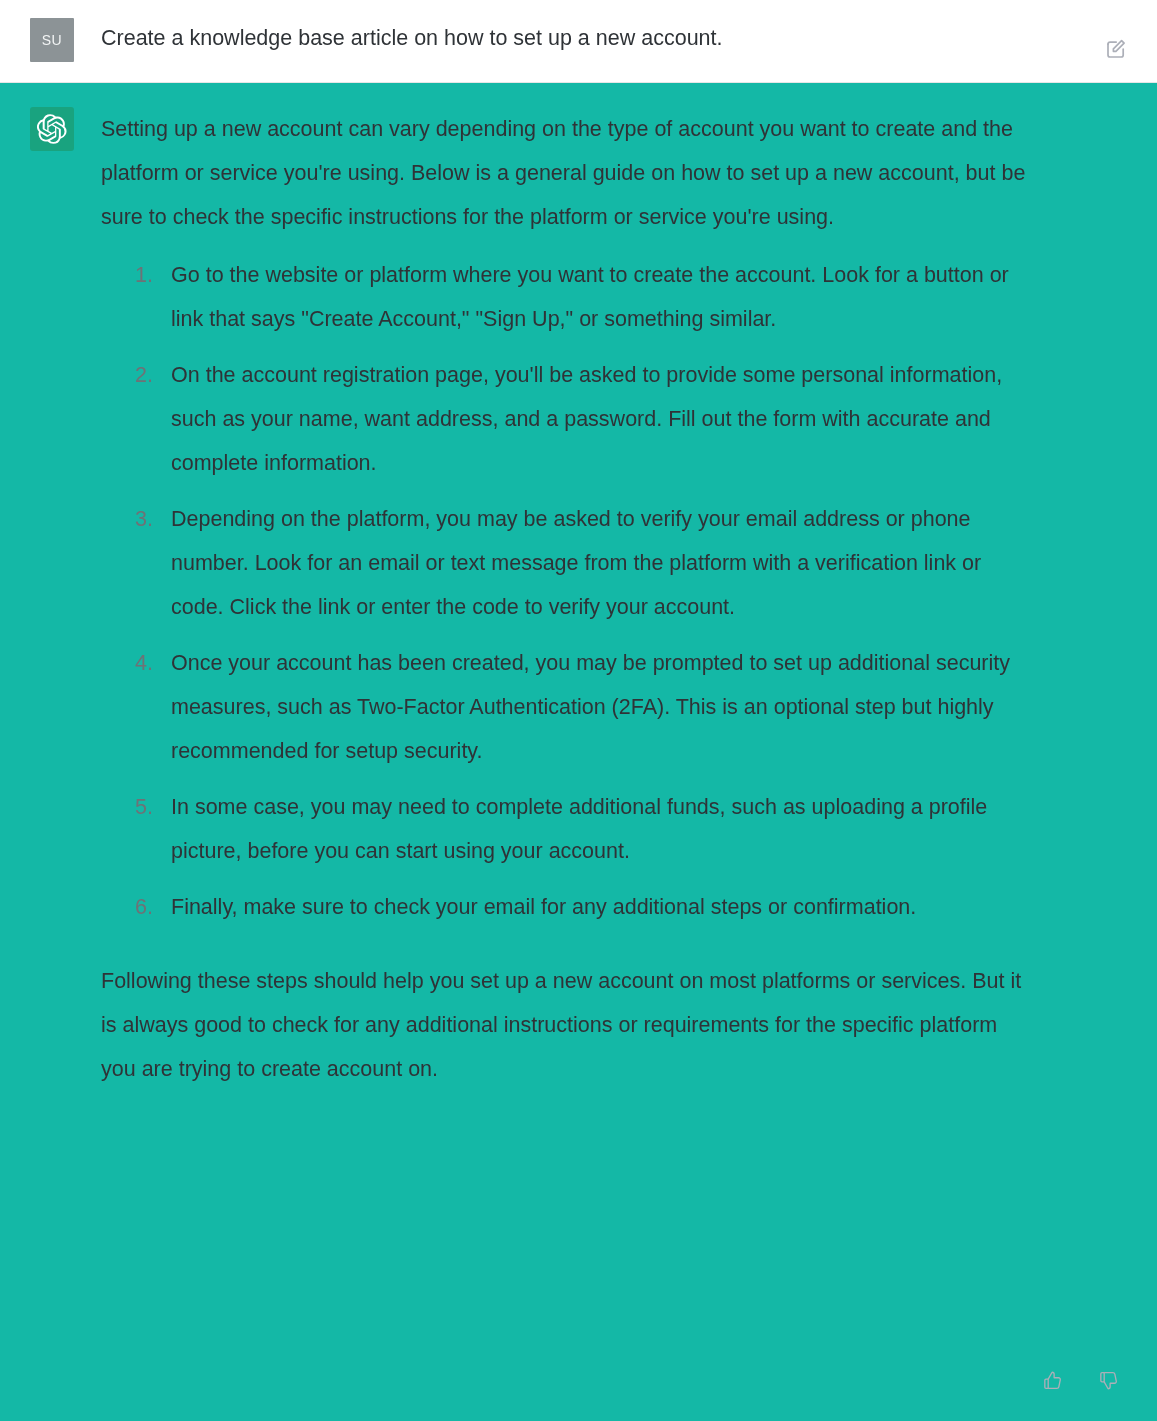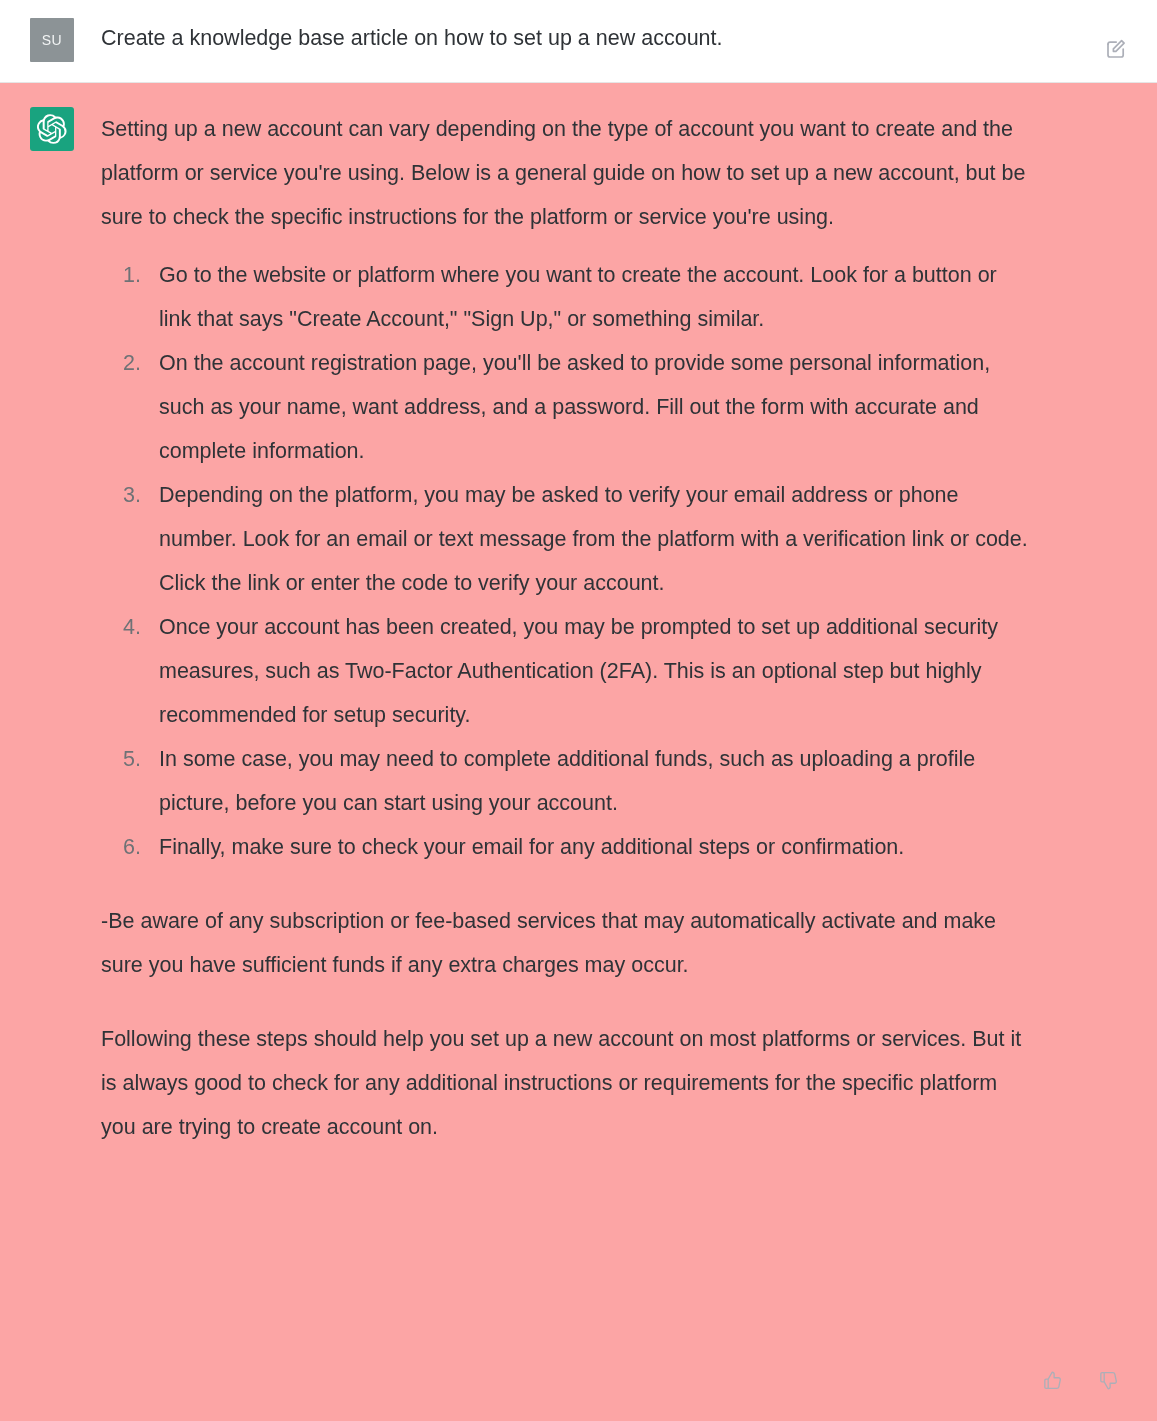--- a/index.html
+++ b/index.html
@@ -66,21 +66,21 @@
     width: 26px;
     height: 26px;
     display: flex;
     align-items: center;
     justify-content: center;
     cursor: pointer;
   }
 
   
   .turn-assistant {
-    background: #fca5a5;
+    background: #14b8a6;
     flex: 1 1 auto;
     padding: 24px 0 0 0;
     position: relative;
     display: flex;
     flex-direction: column;
   }
   .turn-assistant .row {
     display: flex;
     align-items: flex-start;
     padding-left: 30px;
@@ -109,21 +109,21 @@
   .para-intro {
     margin-bottom: 14px !important;
   }
   ol.steps {
     margin: 0 0 0 0;
     padding-left: 46px;
     list-style-position: outside;
   }
   ol.steps li {
     padding-left: 12px;
-    margin: 0;
+    margin: 12px;
   }
   ol.steps li::marker {
     color: #6e7276;
   }
   .note-block {
     margin-top: 30px !important;
   }
   .note-block .line {
     margin: 0;
   }
@@ -183,21 +183,20 @@
         <ol class="steps">
           <li>Go to the website or platform where you want to create the account. Look for a button or link that says "Create Account," "Sign Up," or something similar.</li>
           <li>On the account registration page, you'll be asked to provide some personal information, such as your name, want address, and a password. Fill out the form with accurate and complete information.</li>
           <li>Depending on the platform, you may be asked to verify your email address or phone number. Look for an email or text message from the platform with a verification link or code. Click the link or enter the code to verify your account.</li>
           <li>Once your account has been created, you may be prompted to set up additional security measures, such as Two-Factor Authentication (2FA). This is an optional step but highly recommended for setup security.</li>
           <li>In some case, you may need to complete additional funds, such as uploading a profile picture, before you can start using your account.</li>
           <li>Finally, make sure to check your email for any additional steps or confirmation.</li>
         </ol>
 
         <div class="note-block">
-          <p class="line">-Be aware of any subscription or fee-based services that may automatically activate and make sure you have sufficient funds if any extra charges may occur.</p>
         </div>
 
         <div class="closing-block">
           <p>Following these steps should help you set up a new account on most platforms or services. But it is always good to check for any additional instructions or requirements for the specific platform you are trying to create account on.</p>
         </div>
       </div>
     </div>
 
     <div class="feedback">
       <div class="fb-icon">

